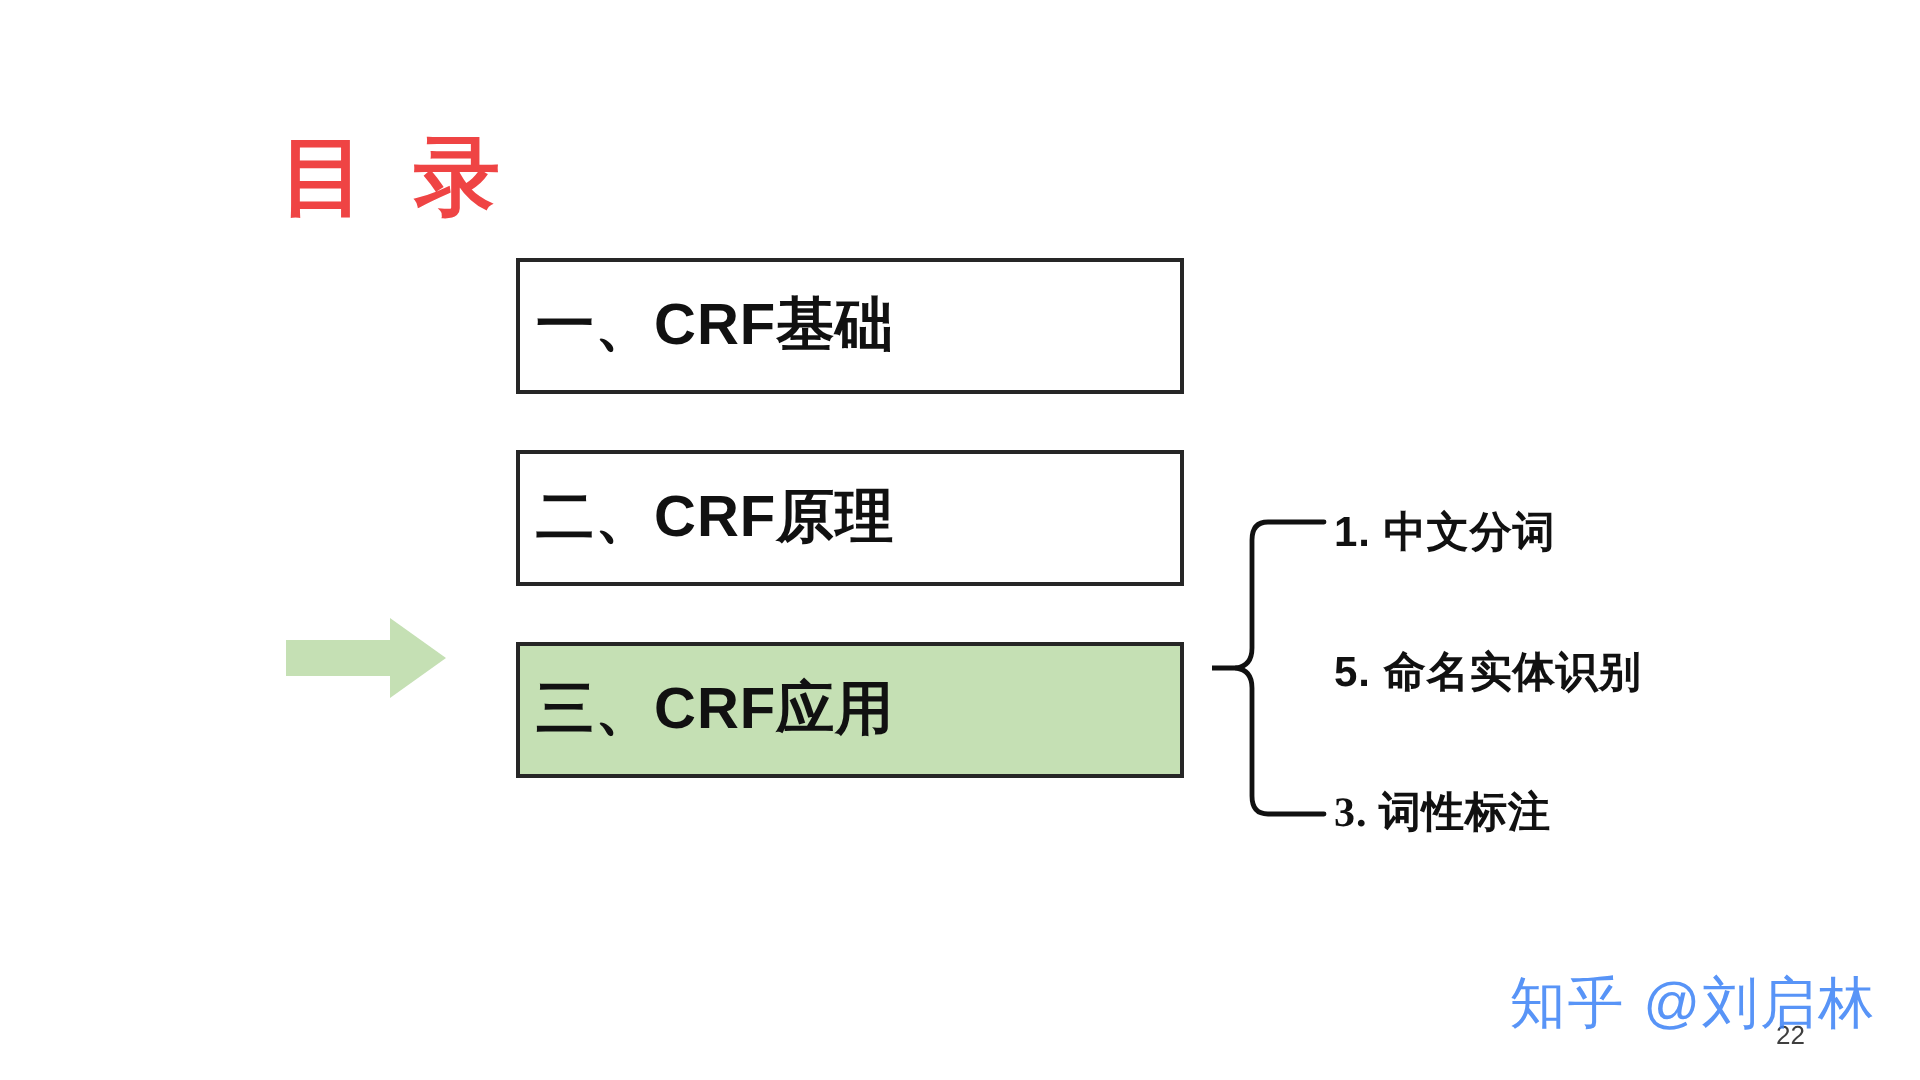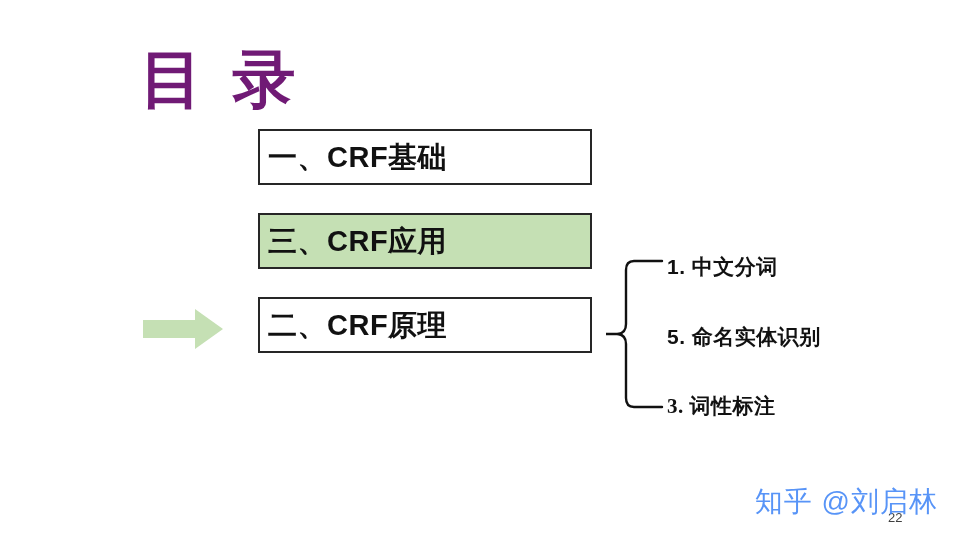--- a/index.html
+++ b/index.html
@@ -16,40 +16,40 @@
     width: 960px;
     height: 540px;
     background: #ffffff;
     overflow: hidden;
   }
 
   
   .slide-title {
     position: absolute;
     left: 140px;
-    top: 48px;
-    font-size: 63px;
+    top: 68px;
+    font-size: 43px;
     font-weight: bold;
-    color: #701a75;
+    color: #ef4444;
     letter-spacing: 6px;
     line-height: 1;
     white-space: nowrap;
   }
 
   
   .agenda {
     position: absolute;
     left: 258px;
     top: 129px;
     width: 334px;
   }
   .agenda-item {
     box-sizing: border-box;
     width: 334px;
-    height: 56px;
+    height: 68px;
     border: 2px solid #262626;
     background: #ffffff;
     margin-bottom: 28px;
     display: flex;
     align-items: center;
     padding-left: 8px;
   }
   .agenda-item:last-child { margin-bottom: 0; }
   .agenda-item.active {
     background: #c5e0b4;
@@ -131,26 +131,26 @@
       <polygon points="0,11 52,11 52,0 80,20 52,40 52,29 0,29" fill="#c5e0b4"></polygon>
     </svg>
   </div>
 
   <div class="agenda">
 
     <div class="agenda-item">
       <span class="agenda-label">一、CRF基础</span>
     </div>
 
+    <div class="agenda-item">
+      <span class="agenda-label">二、CRF原理</span>
+    </div>
+
     <div class="agenda-item active">
       <span class="agenda-label">三、CRF应用</span>
-    </div>
-
-    <div class="agenda-item">
-      <span class="agenda-label">二、CRF原理</span>
     </div>
 
 
   </div>
 
   <div class="brace-wrap">
     <svg width="60" height="152" viewBox="0 0 60 152">
       <path d="M 56 3 L 28 3 Q 20 3 20 12 L 20 66 Q 20 75 12 76 Q 20 77 20 86 L 20 140 Q 20 149 28 149 L 56 149" fill="none" stroke="#111111" stroke-width="2.4" stroke-linecap="round" stroke-linejoin="round"></path>
       <path d="M 12 76 L 0 76" fill="none" stroke="#111111" stroke-width="2.4" stroke-linecap="round"></path>
     </svg>

